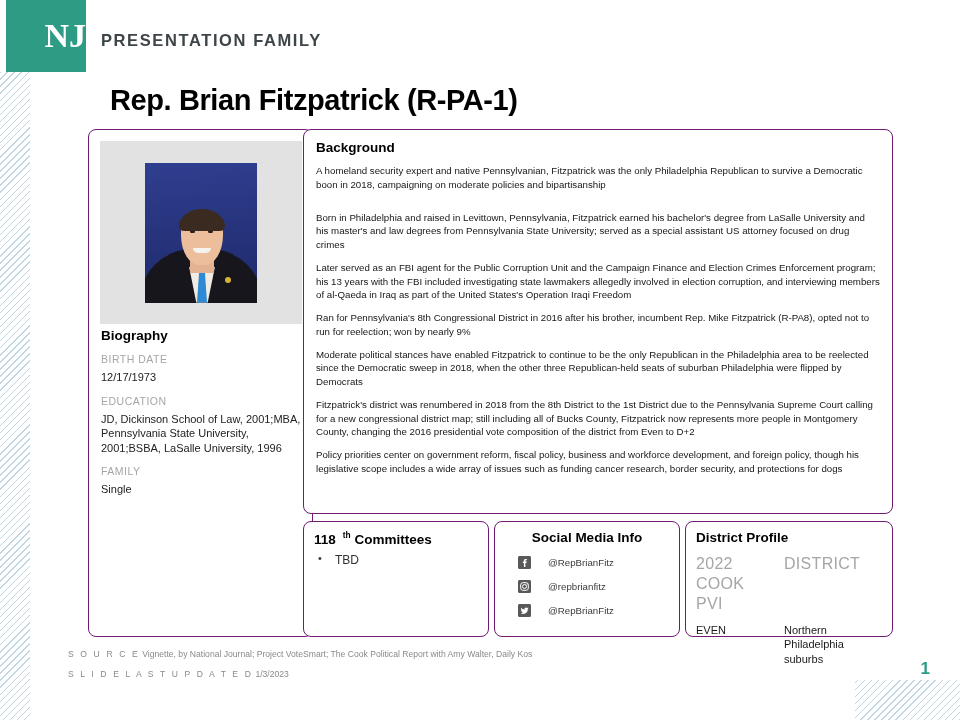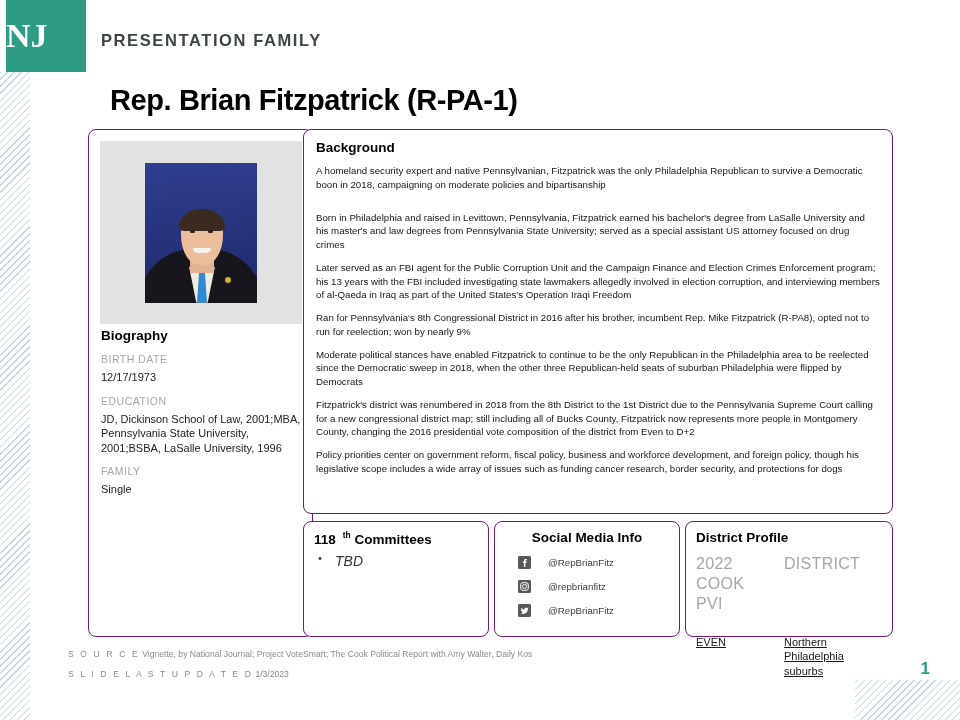--- a/index.html
+++ b/index.html
@@ -32,21 +32,21 @@
   }
   .hatch-bottom-right {
     right: 0; bottom: 0; width: 105px; height: 40px;
   }
 
   
   .logo-box {
     position: absolute; left: 6px; top: 0;
     width: 80px; height: 72px;
     background: #2e9b85;
-    display: flex; align-items: center; justify-content: flex-start;
+    display: flex; align-items: center; justify-content: flex-end;
   }
   .logo-text {
     font-family: "Liberation Serif", serif;
     color: #ffffff;
     font-size: 34px;
     font-weight: bold;
     letter-spacing: 0px;
     line-height: 1;
   }
   .brand {
@@ -159,23 +159,22 @@
     margin-top: 9px;
     text-align: left;
   }
   .bg-para.gap { margin-top: 19px; }
 
   
   .card-comm { left: 303px; top: 521px; width: 186px; height: 116px; }
   .card-comm .inner { padding: 8px 10px; }
   .comm-list { list-style: none; margin-top: 4px; }
   .comm-list li {
-    font-size: 14px; color: #333; position: relative; padding-left: 21px;
+    font-size: 12px; color: #333; position: relative; padding-left: 21px;
     line-height: 1.5;
-    font-style: italic;
   }
   .comm-list li::before {
     content: "•"; position: absolute; left: 4px; top: -1px; font-size: 11px; color: #333;
   }
 
   
   .card-social { left: 494px; top: 521px; width: 186px; height: 116px; }
   .card-social .inner { padding: 8px 10px; }
   .social-title { text-align: center; }
   .social-row {
@@ -193,21 +192,21 @@
   .card-dist { left: 685px; top: 521px; width: 208px; height: 116px; }
   .card-dist .inner { padding: 8px 10px; }
   .dist-grid {
     display: grid; grid-template-columns: 78px 1fr; margin-top: 9px;
     column-gap: 10px;
   }
   .dist-label {
     font-size: 16px; color: #a6a6a6; line-height: 1.25; letter-spacing: 0.3px;
   }
   .dist-value {
-    font-size: 11px; color: #1a1a1a; line-height: 1.3; margin-top: 21px; text-decoration: underline;
+    font-size: 11px; color: #1a1a1a; line-height: 1.3; margin-top: 9px;
   }
 
   
   .footer {
     position: absolute; left: 68px; bottom: 41px; width: 700px;
   }
   .foot-line { font-size: 8.6px; color: #8a8a8a; line-height: 1.05; }
   .foot-line .lbl { letter-spacing: 2.1px; }
   .foot-line.second { margin-top: 11px; }
   .page-num {

